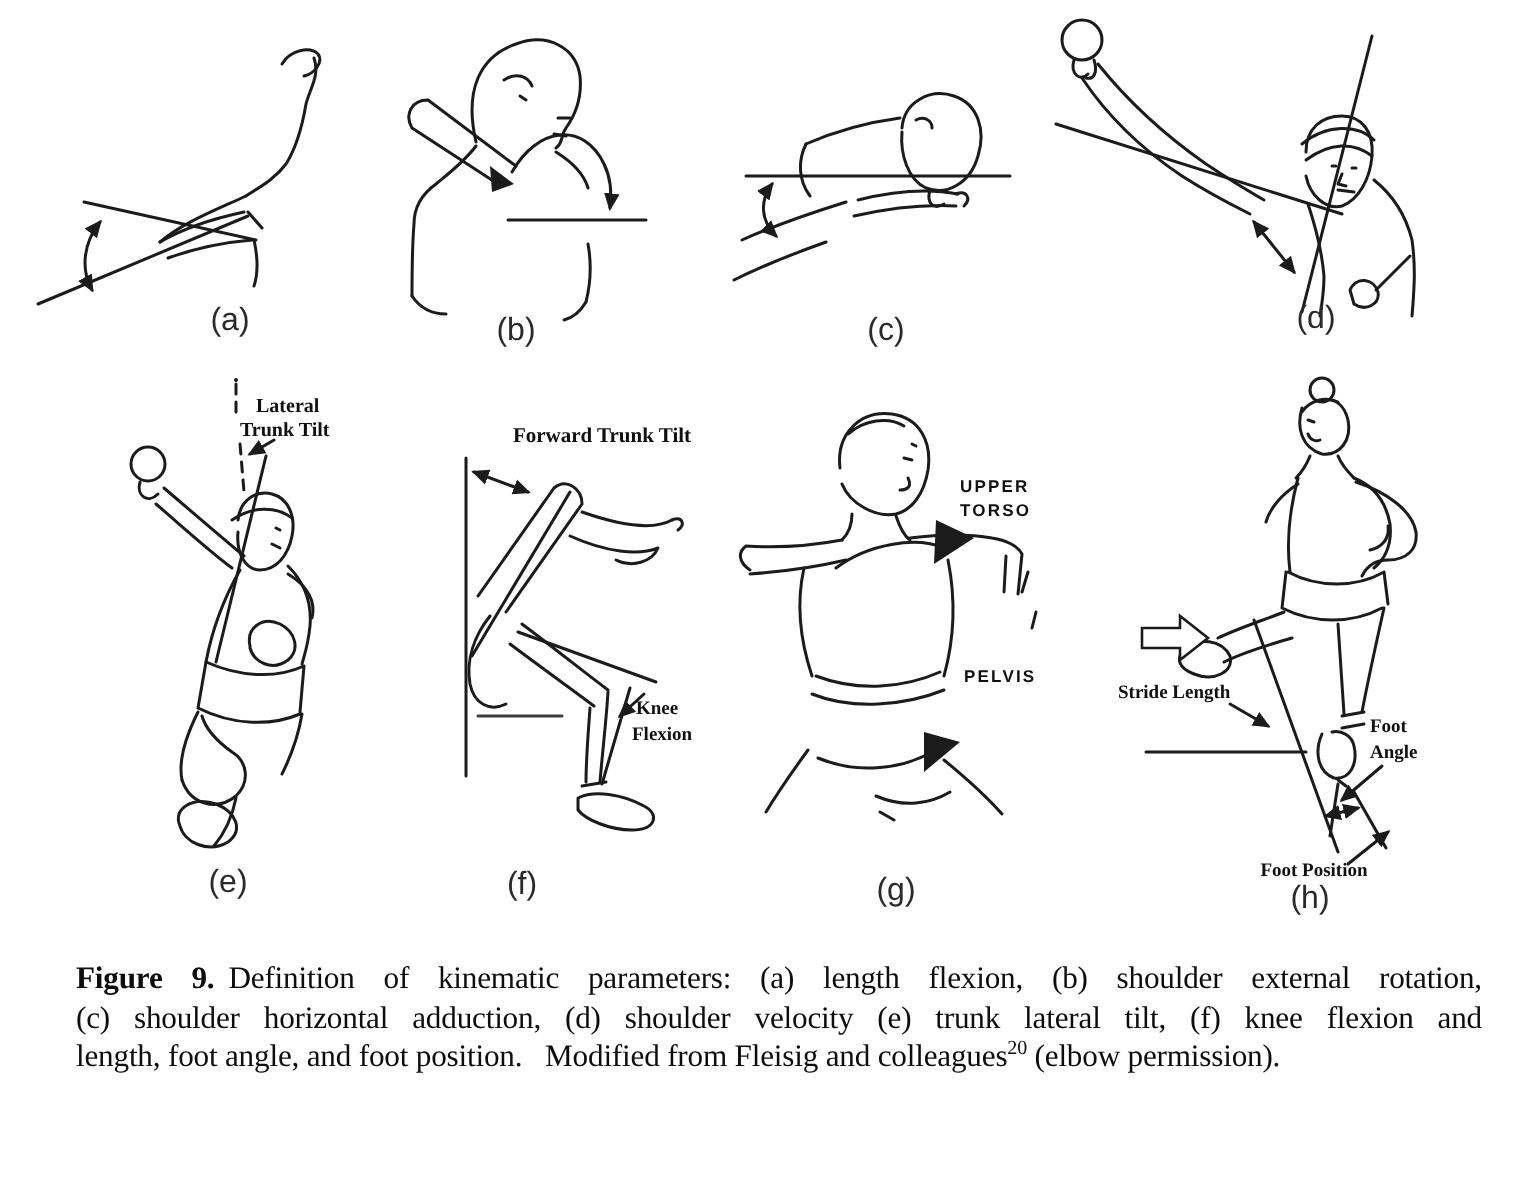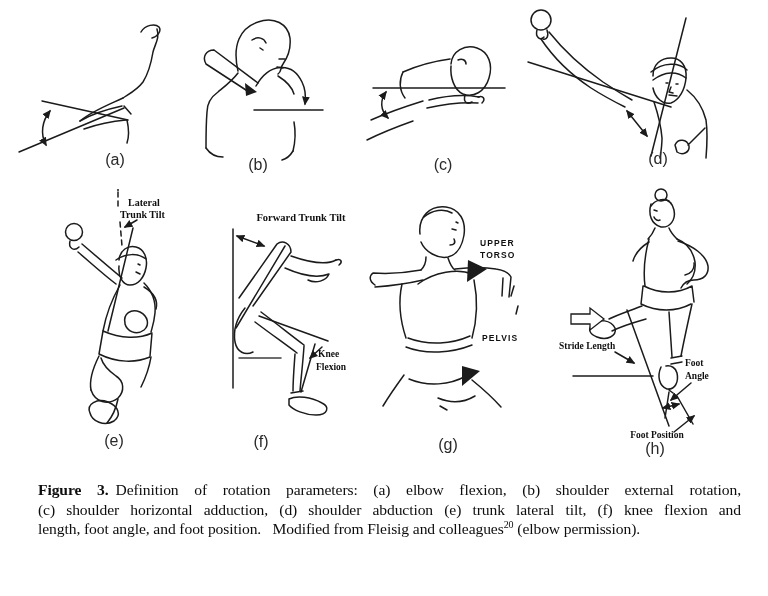--- a/index.html
+++ b/index.html
@@ -211,22 +211,22 @@
   <text class="lbl lbl-s" x="2" y="163">Stride Length</text>
   <text class="lbl lbl-s" x="128" y="180">Foot</text>
   <text class="lbl lbl-s" x="128" y="193">Angle</text>
   <text class="lbl lbl-s" x="100" y="252" text-anchor="middle">Foot Position</text>
   <text class="tag" x="98" y="268" text-anchor="middle">(h)</text>
 </svg>
 
 
 <div class="caption">
   <div class="cap-line">
-    <span class="cap-bold">Figure 3.</span><span>Definition of rotation parameters: (a) elbow flexion, (b) shoulder external rotation,</span>
+    <span class="cap-bold">Figure 9.</span><span>Definition of kinematic parameters: (a) length flexion, (b) shoulder external rotation,</span>
   </div>
-  <div class="cap-line">(c) shoulder horizontal adduction, (d) shoulder abduction (e) trunk lateral tilt, (f) knee flexion and</div>
+  <div class="cap-line">(c) shoulder horizontal adduction, (d) shoulder velocity (e) trunk lateral tilt, (f) knee flexion and</div>
   <div class="cap-line last">
     <span>length, foot angle, and foot position.&nbsp;&nbsp; Modified from Fleisig and colleagues</span><sup>20</sup><span> (elbow permission).</span>
   </div>
 </div>
 
 
 
 
 </body></html>

